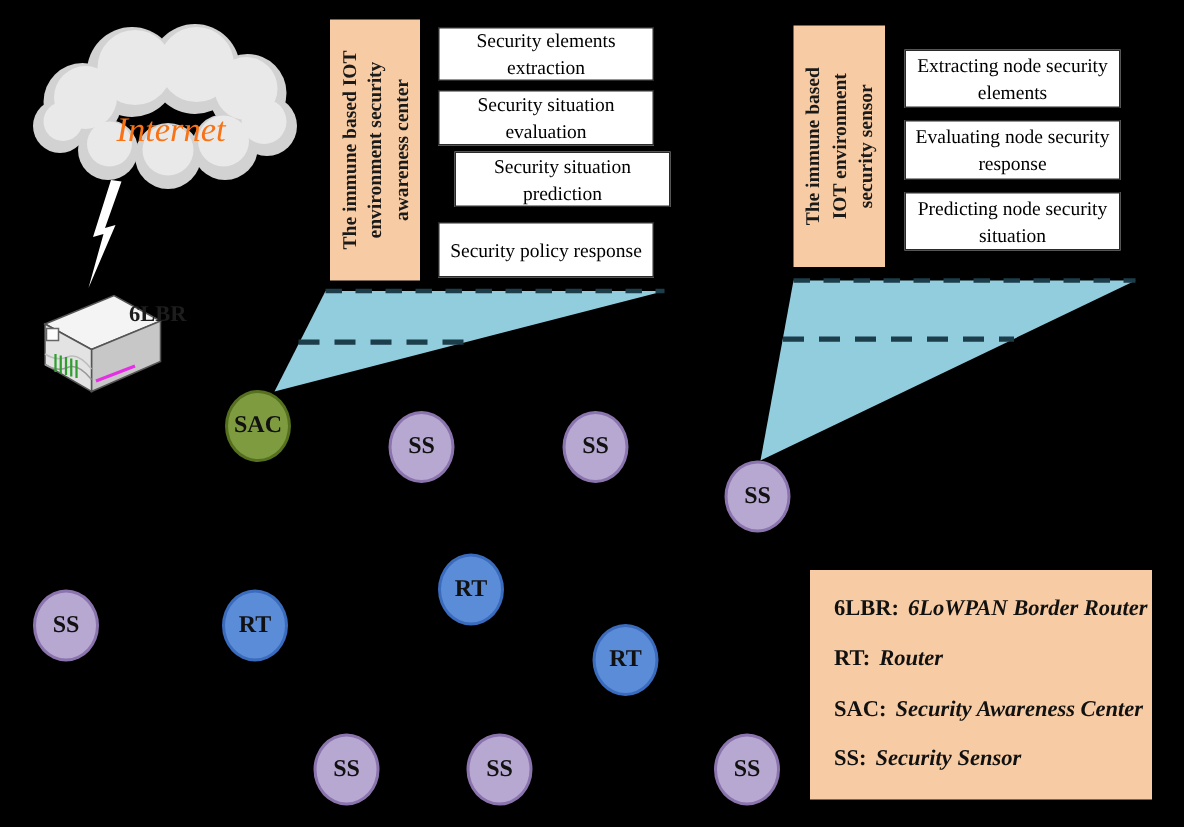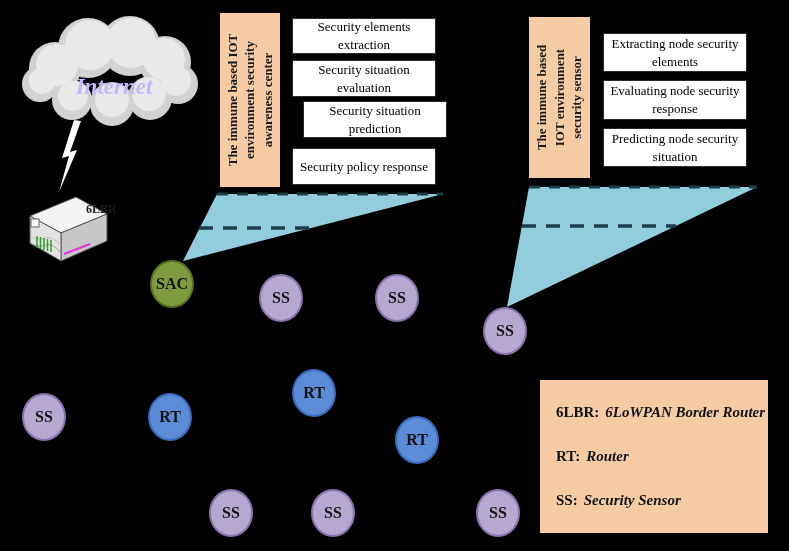--- a/index.html
+++ b/index.html
@@ -6,24 +6,24 @@
   .canvas{
     position:relative;width:789px;height:551px;background:#000;overflow:hidden;
     font-family:"Liberation Serif","DejaVu Serif",serif;
   }
   .layer{position:absolute;left:0;top:0;}
   .abs{position:absolute;}
 
   
   .internet-label{
     left:44px;top:74px;width:140px;text-align:center;
-    font-size:23px;font-weight:bold;font-style:italic;color:#c4b5fd;
-  }
-  
-  .lbr-label{left:86px;top:202px;width:70px;font-size:12px;font-weight:bold;color:#1d1d1d;}
+    font-size:23px;font-weight:normal;font-style:italic;color:#f97316;
+  }
+  
+  .lbr-label{left:86px;top:202px;width:70px;font-size:15px;font-weight:bold;color:#1d1d1d;}
   .lowpan-label{left:33px;top:503px;width:120px;font-size:19px;font-weight:bold;color:#1a1a1a;letter-spacing:1px;}
 
   
   .vpanel{background:#f7cba3;}
   .vpanel-left{left:220px;top:13px;width:60px;height:174px;}
   .vpanel-right{left:529px;top:17px;width:61px;height:161px;}
   .vpanel .rot{
     position:absolute;display:flex;align-items:center;justify-content:center;
     transform:rotate(-90deg);text-align:center;
     font-size:13px;font-weight:bold;color:#1a1a1a;line-height:1.35;
@@ -196,17 +196,20 @@
     </div>
 
   <div class="abs legend">
     <div class="legend-row">
       <span class="legend-abbr">6LBR:</span><span class="legend-name">6LoWPAN Border Router</span>
     </div>
     <div class="legend-row">
       <span class="legend-abbr">RT:</span><span class="legend-name">Router</span>
     </div>
     <div class="legend-row">
+      <span class="legend-abbr">SAC:</span><span class="legend-name">Security Awareness Center</span>
+    </div>
+    <div class="legend-row">
       <span class="legend-abbr">SS:</span><span class="legend-name">Security Sensor</span>
     </div>
   </div>
 
 </div>
 
 </body></html>

